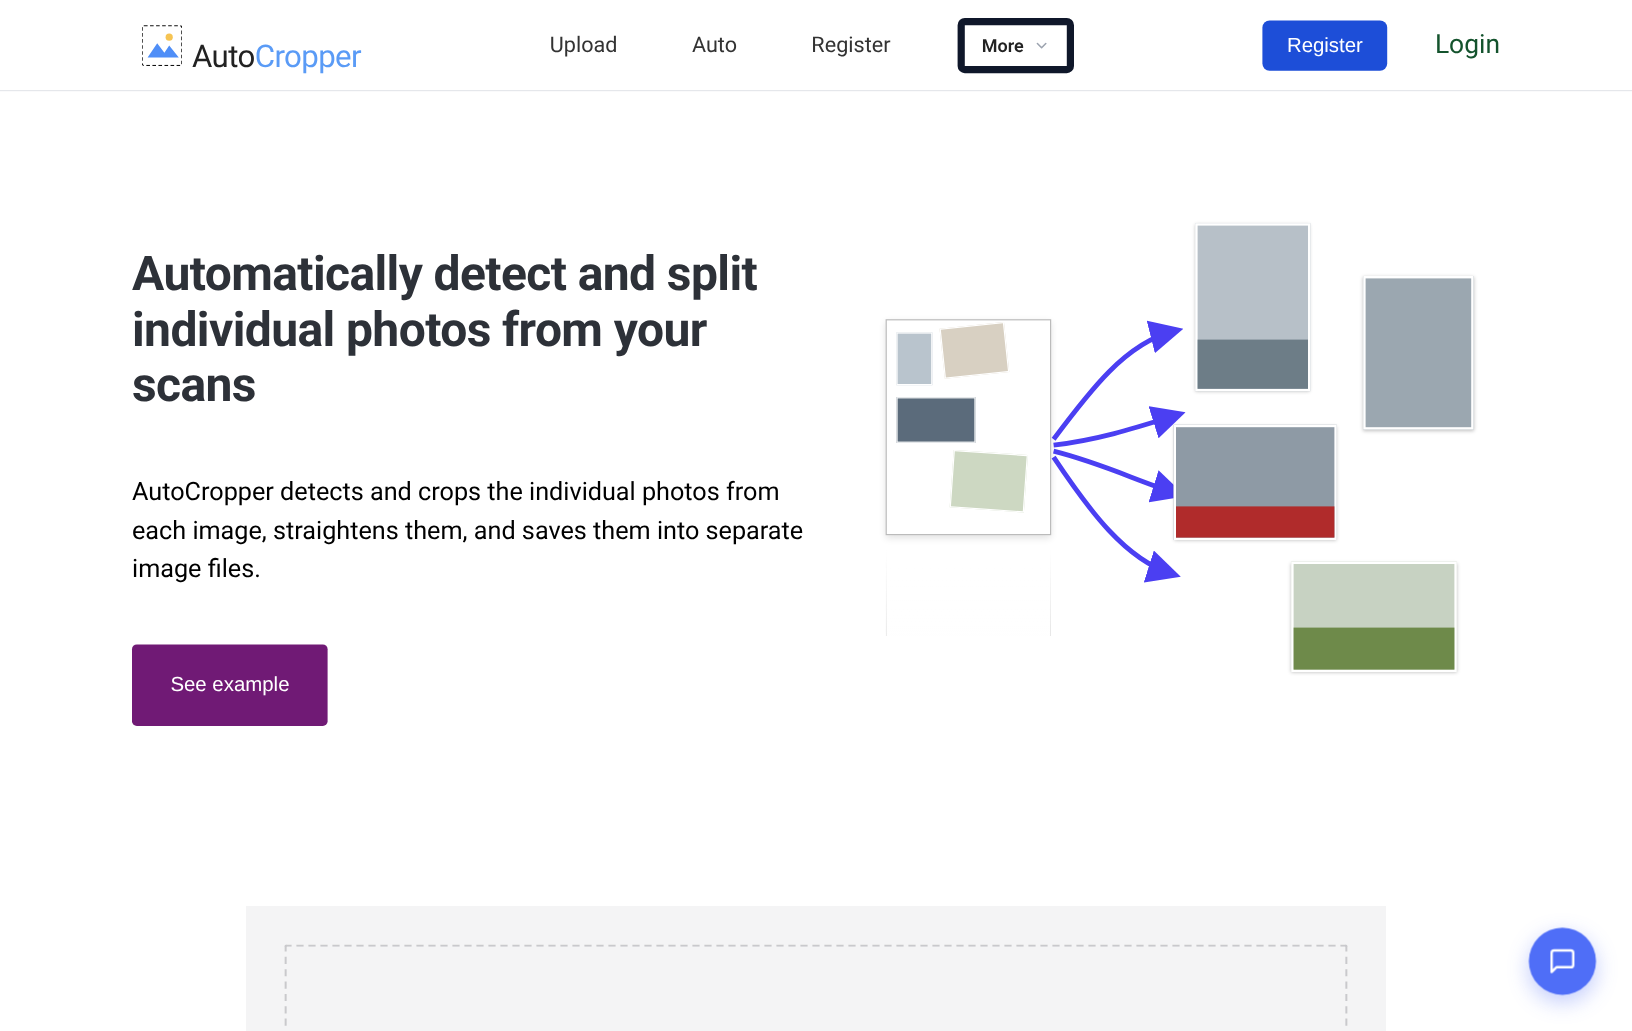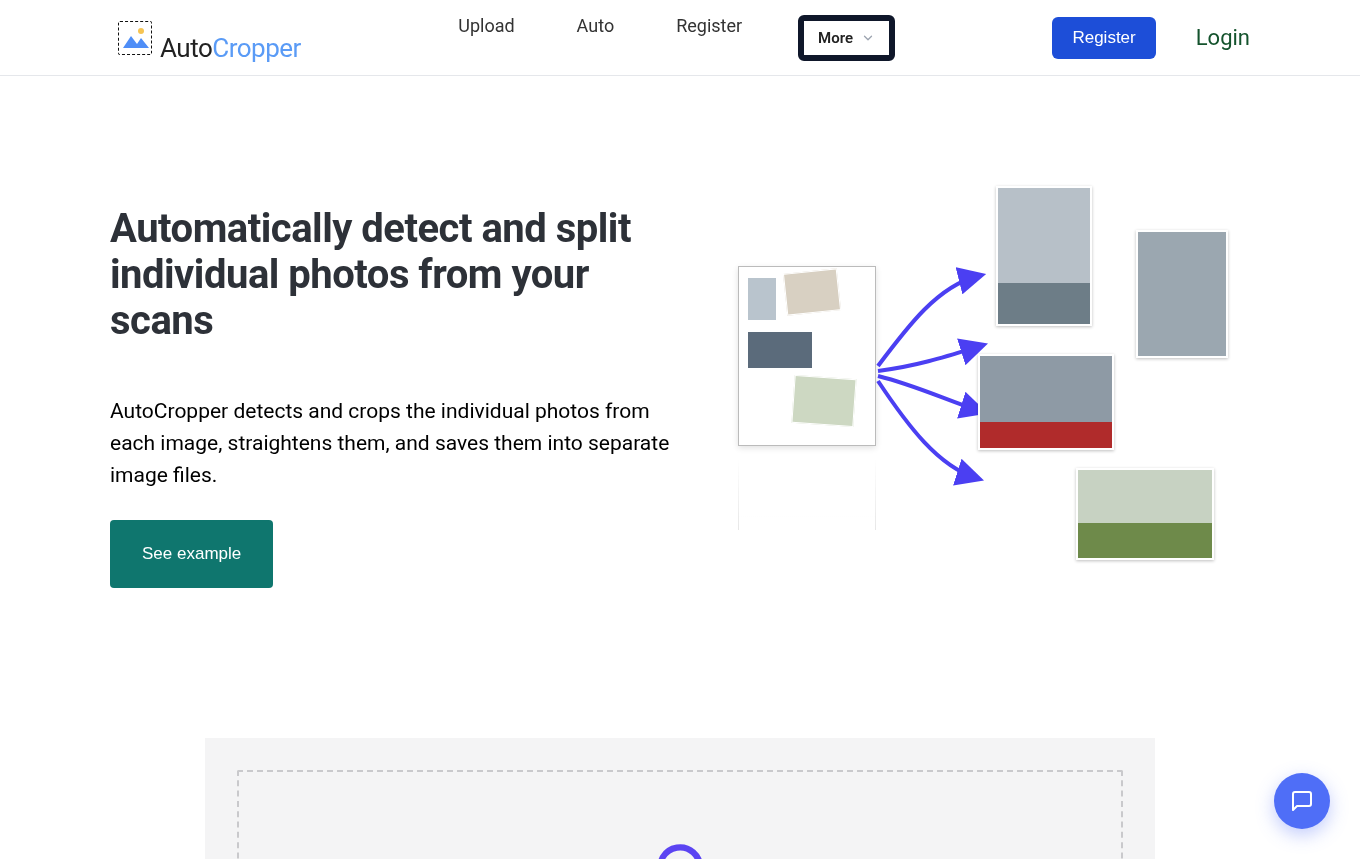--- a/index.html
+++ b/index.html
@@ -32,21 +32,21 @@
     display:flex; align-items:flex-end; justify-content:center;
     overflow:hidden;
   }
   .logo-icon svg { width: 100%; height: 100%; }
   .logo-text { font-size: 26px; font-weight: 400; letter-spacing: -0.5px; margin-top: 20px; }
   .logo-text .b { color: #5a9bf6; }
 
   .nav {
     margin-left: auto;
     display: flex;
-    align-items: flex-start;
+    align-items: center;
     gap: 62px;
   }
   .nav-link {
     font-size: 18px;
     color: #333;
     cursor: pointer;
   }
   .more-pill {
     display: flex;
     align-items: center;
@@ -94,23 +94,23 @@
     letter-spacing: -0.5px;
   }
   .hero-sub {
     margin-top: 52px;
     font-size: 21px;
     line-height: 1.52;
     color: #000000;
     max-width: 560px;
   }
   .hero-cta {
-    margin-top: 28px;
+    margin-top: 45px;
     display: inline-block;
-    background: #0f766e;
+    background: #701a75;
     color: #fff;
     border: none;
     border-radius: 4px;
     padding: 24px 32px;
     font-size: 17px;
     cursor: pointer;
   }
 
   
   .illus {

